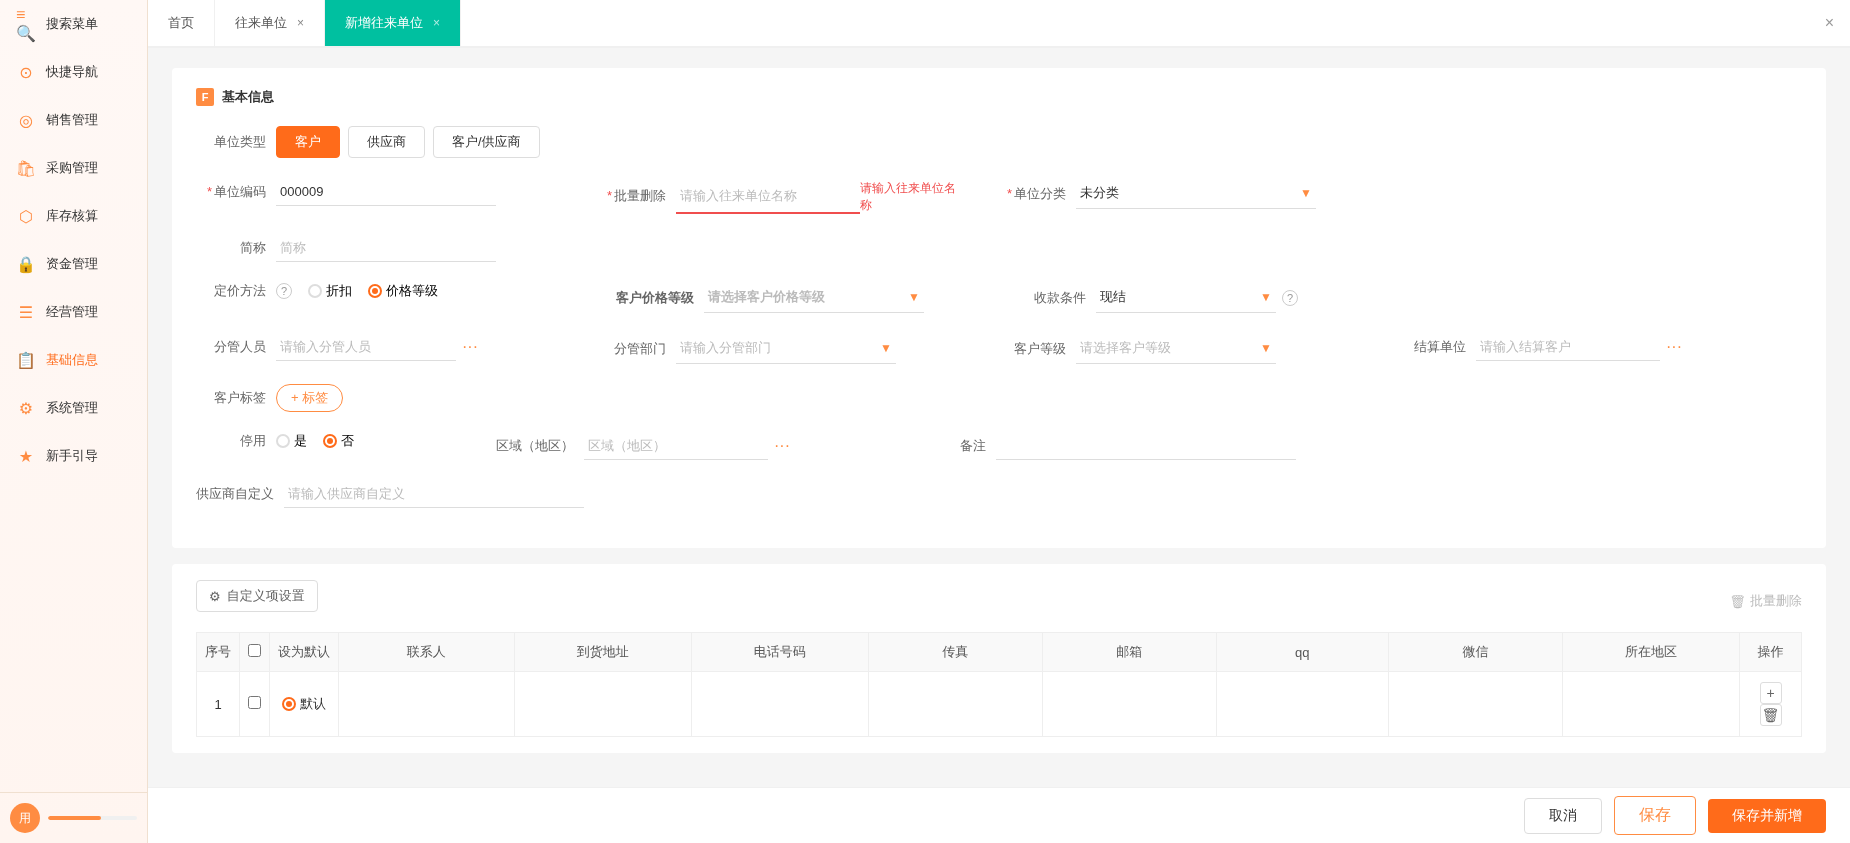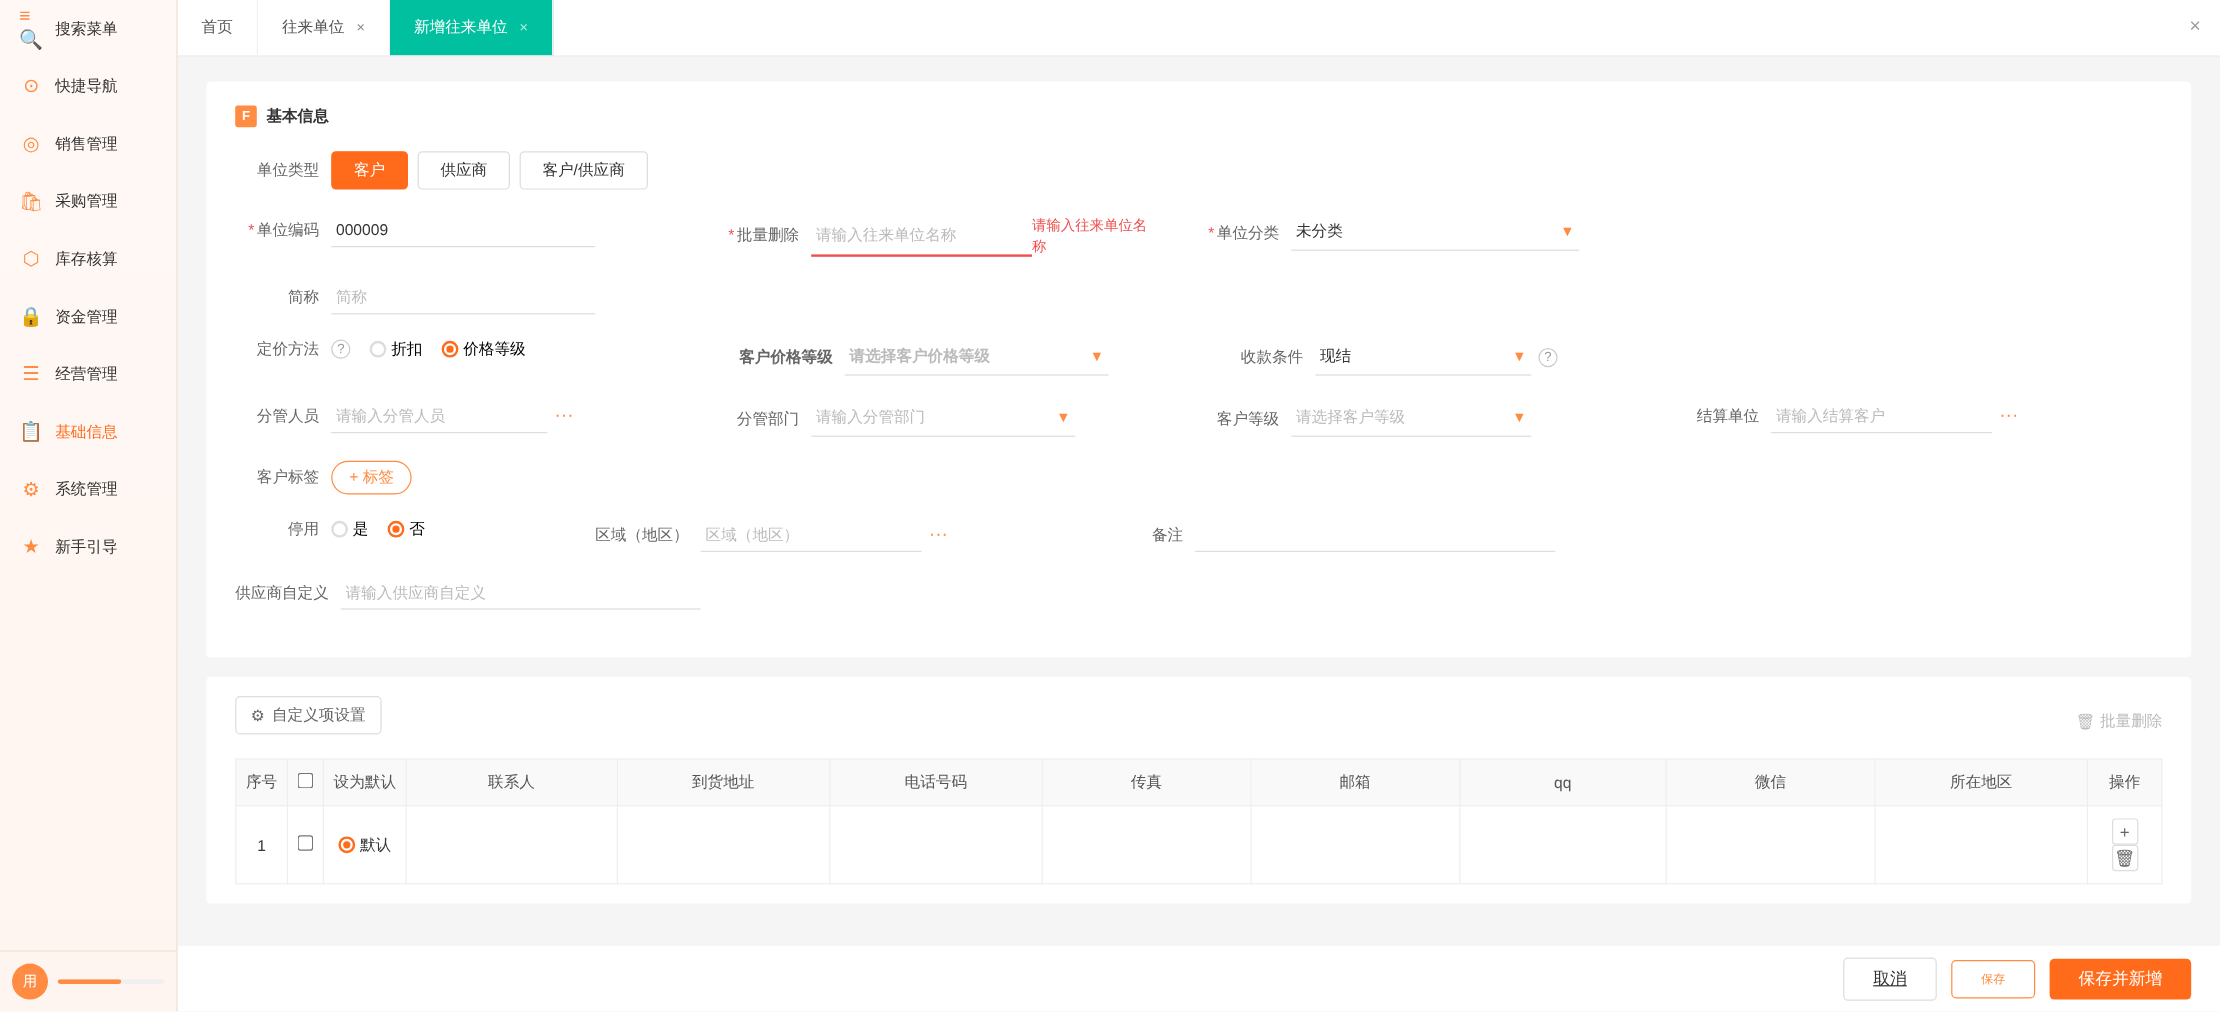--- a/index.html
+++ b/index.html
@@ -333,30 +333,29 @@
       gap: 12px;
     }
     .btn-cancel {
       padding: 8px 24px;
       border: 1px solid #ddd;
       border-radius: 4px;
       cursor: pointer;
       background: #fff;
       color: #333;
       font-size: 14px;
-      text-decoration: underline;
     }
     .btn-save {
       padding: 8px 24px;
       border: 1px solid #ff8c42;
       border-radius: 4px;
       cursor: pointer;
       background: #fff;
       color: #ff8c42;
-      font-size: 10px;
+      font-size: 16px;
     }
     .btn-save-new {
       padding: 8px 24px;
       border: none;
       border-radius: 4px;
       cursor: pointer;
       background: #ff6b1a;
       color: white;
       font-size: 14px;
     }

